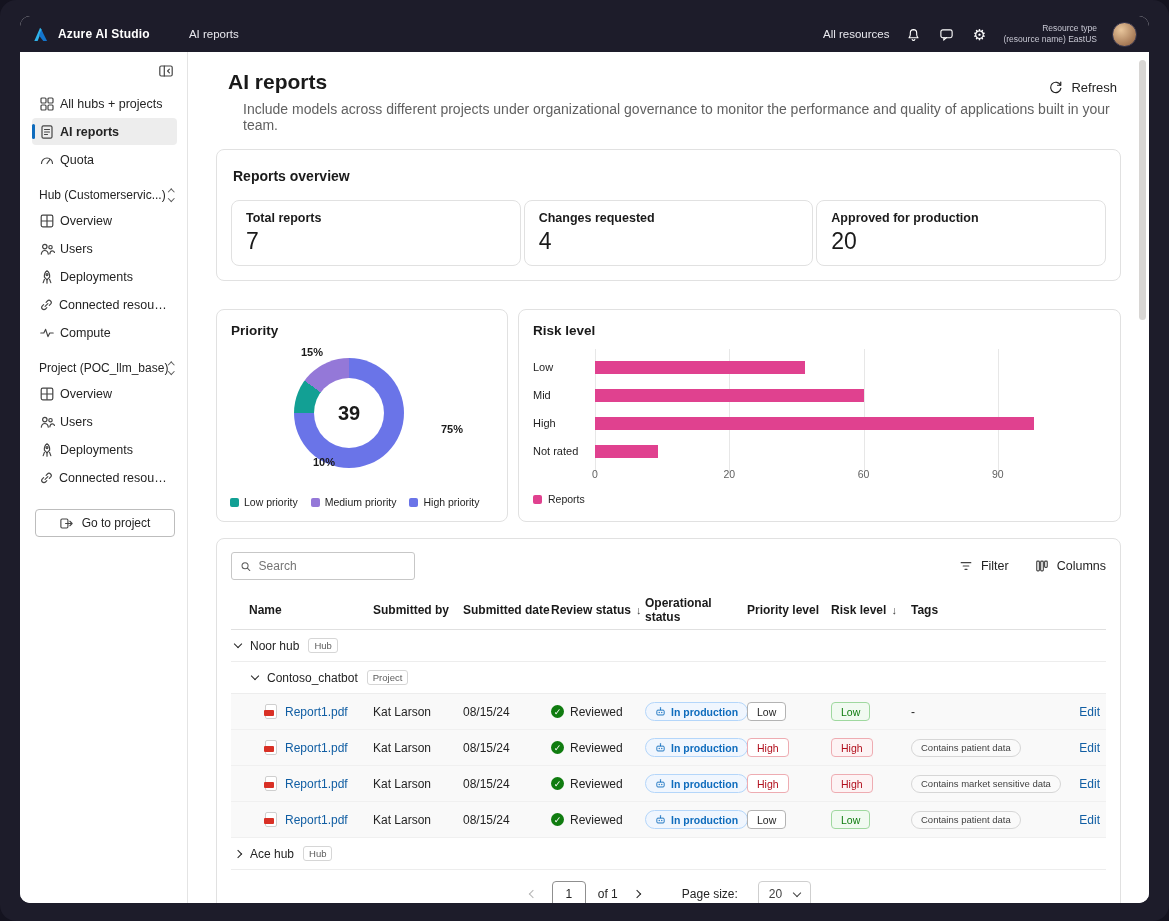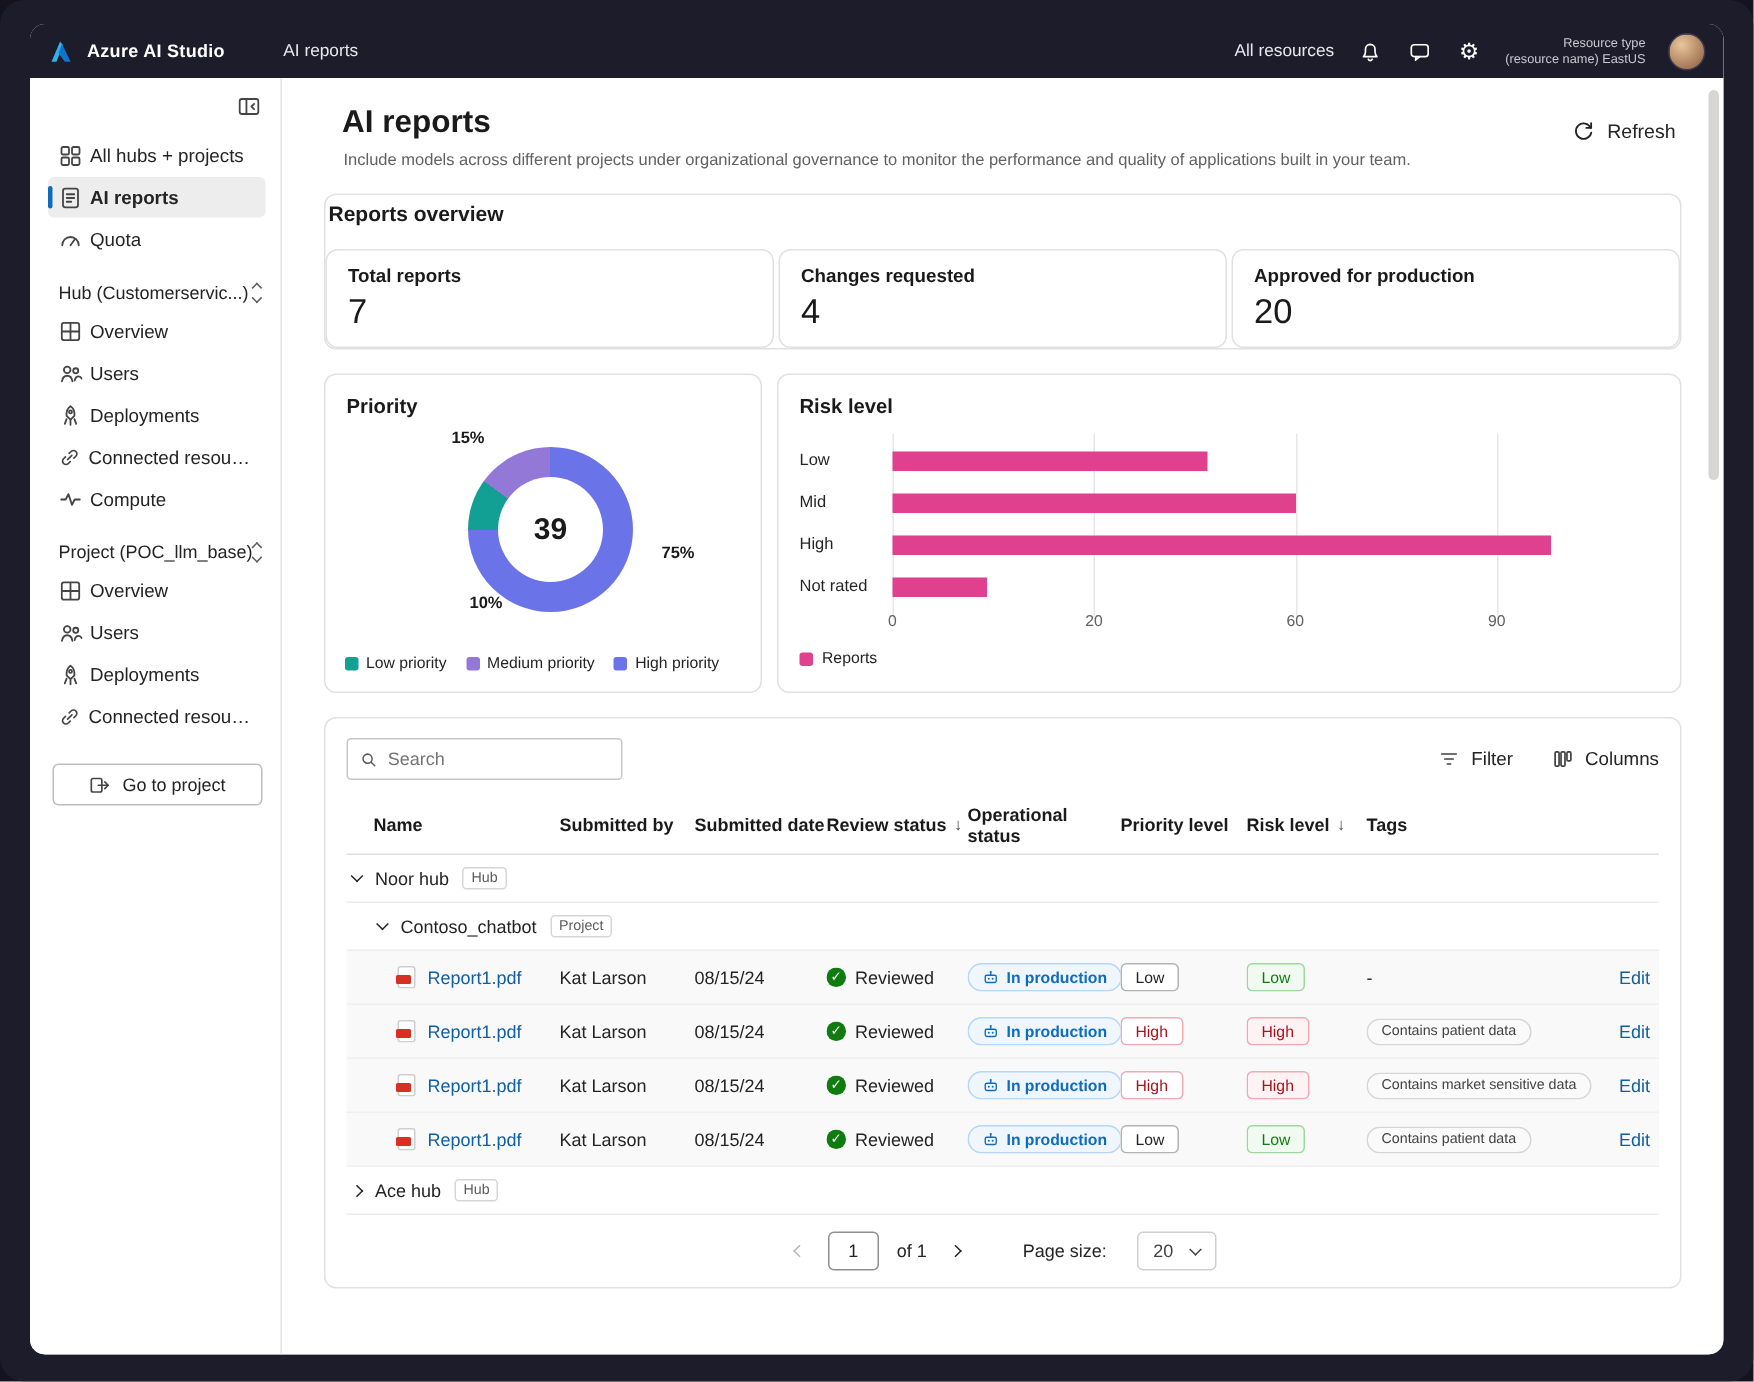--- a/index.html
+++ b/index.html
@@ -38,37 +38,37 @@
   .chv.down{transform:rotate(45deg)}
   .chv.right{transform:rotate(-45deg)}
   .chv.left{transform:rotate(135deg)}
   .chv.sm{width:4.5px;height:4.5px;border-width:1.2px;color:#5c5c5c}
   .goto-btn{margin:18px auto 0;display:flex;align-items:center;justify-content:center;gap:8px;width:140px;height:28px;border:1px solid #bdbdbd;border-radius:4px;background:#fff;font-size:12px;color:#242424;cursor:pointer;font-family:inherit}
 
   
   .main{flex:1;position:relative;padding:14px 28px 0;overflow:hidden}
   .mhead{display:flex;justify-content:space-between;align-items:flex-start;padding:0 4px 0 12px}
   .page-title{font-size:21px;font-weight:bold;color:#1a1a1a;margin:4px 0 7px}
-  .subtitle{font-size:11px;color:#616161;margin:0 0 16px 13px}
+  .subtitle{font-size:14px;color:#616161;margin:0 0 16px 27px}
   .refresh-btn{display:flex;align-items:flex-end;gap:8px;font-size:13px;color:#242424;background:none;border:none;cursor:pointer;margin-top:14px;font-family:inherit}
 
   .card{border:1px solid #e1e1e1;border-radius:8px;background:#fff}
-  .overview-card{margin-bottom:16px}
+  .overview-card{padding:14px;margin-bottom:28px}
   .ovtitle{font-size:14px;font-weight:bold;color:#1a1a1a;margin:4px 0 16px 2px}
   .stats{display:grid;grid-template-columns:1fr 1fr 1fr;gap:3px}
   .stat{border:1px solid #e1e1e1;border-radius:8px;padding:10px 14px;height:66px}
   .stat .lb{font-size:12.5px;font-weight:bold;color:#1a1a1a}
   .stat .val{font-size:23px;color:#1a1a1a;margin-top:3px}
 
   .charts{display:grid;grid-template-columns:292px 1fr;gap:10px;margin-bottom:16px}
   .chart-card{height:213px;position:relative;padding:13px 14px}
   .ctitle{font-size:13.5px;font-weight:bold;color:#1a1a1a}
 
   
-  .donut-wrap{position:absolute;left:95px;top:48px;width:110px;height:110px}
+  .donut-wrap{position:absolute;left:77px;top:48px;width:110px;height:110px}
   .donut{width:110px;height:110px;border-radius:50%}
   .hole{position:absolute;inset:20px;background:#fff;border-radius:50%;display:flex;align-items:center;justify-content:center;font-size:20px;font-weight:bold;color:#1a1a1a}
   .pct{position:absolute;font-size:11px;font-weight:bold;color:#1a1a1a}
   .pct.p15{left:84px;top:36px}
   .pct.p75{left:224px;top:113px}
   .pct.p10{left:96px;top:146px}
   .pleg{position:absolute;left:13px;bottom:13px;display:flex;gap:13px;align-items:center}
   .leg-item{display:flex;align-items:center;gap:5px;font-size:10.5px;color:#242424}
   .sw{width:9px;height:9px;border-radius:2px;display:inline-block}
 

